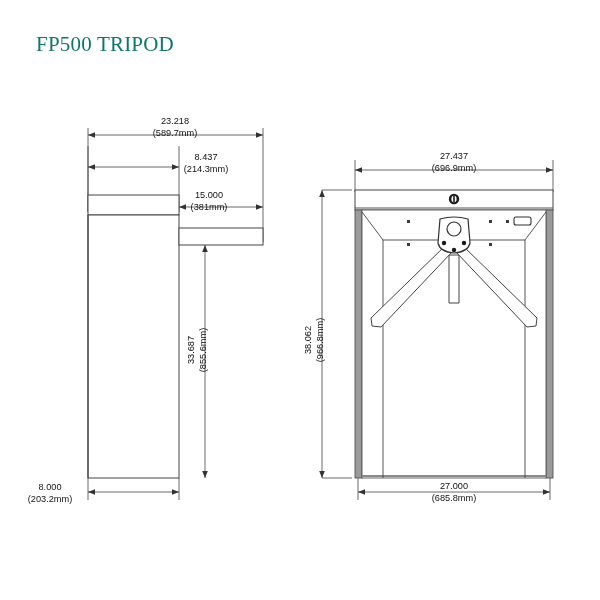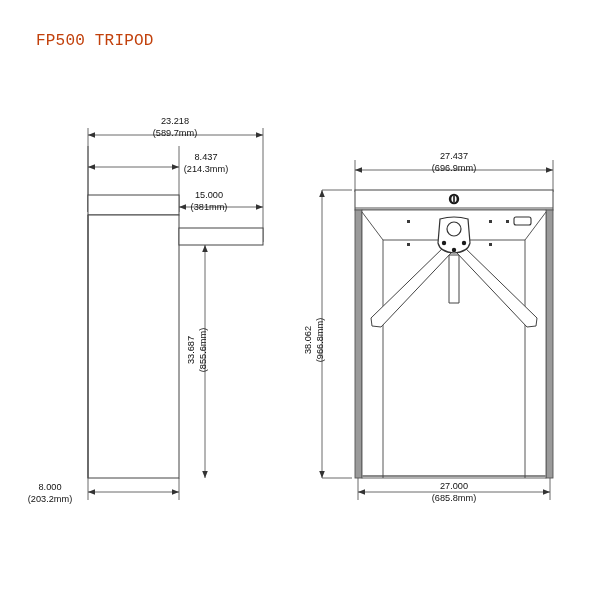--- a/index.html
+++ b/index.html
@@ -17,24 +17,24 @@
   #drawing-root {
     position: absolute;
     left: 0; top: 0;
     width: 600px;
     height: 600px;
   }
   #page-title {
     position: absolute;
     left: 36px;
     top: 32px;
-    font-size: 16px;
+    font-size: 21px;
     letter-spacing: 0.2px;
-    color: #c2410c;
-    font-family: Liberation Mono, monospace;
+    color: #0f766e;
+    font-family: Liberation Serif, serif;
     white-space: nowrap;
   }
   svg { display: block; }
   .dimtext {
     font-family: "Liberation Sans", sans-serif;
     font-size: 9.2px;
     fill: #111111;
   }
 </style>
 </head>

